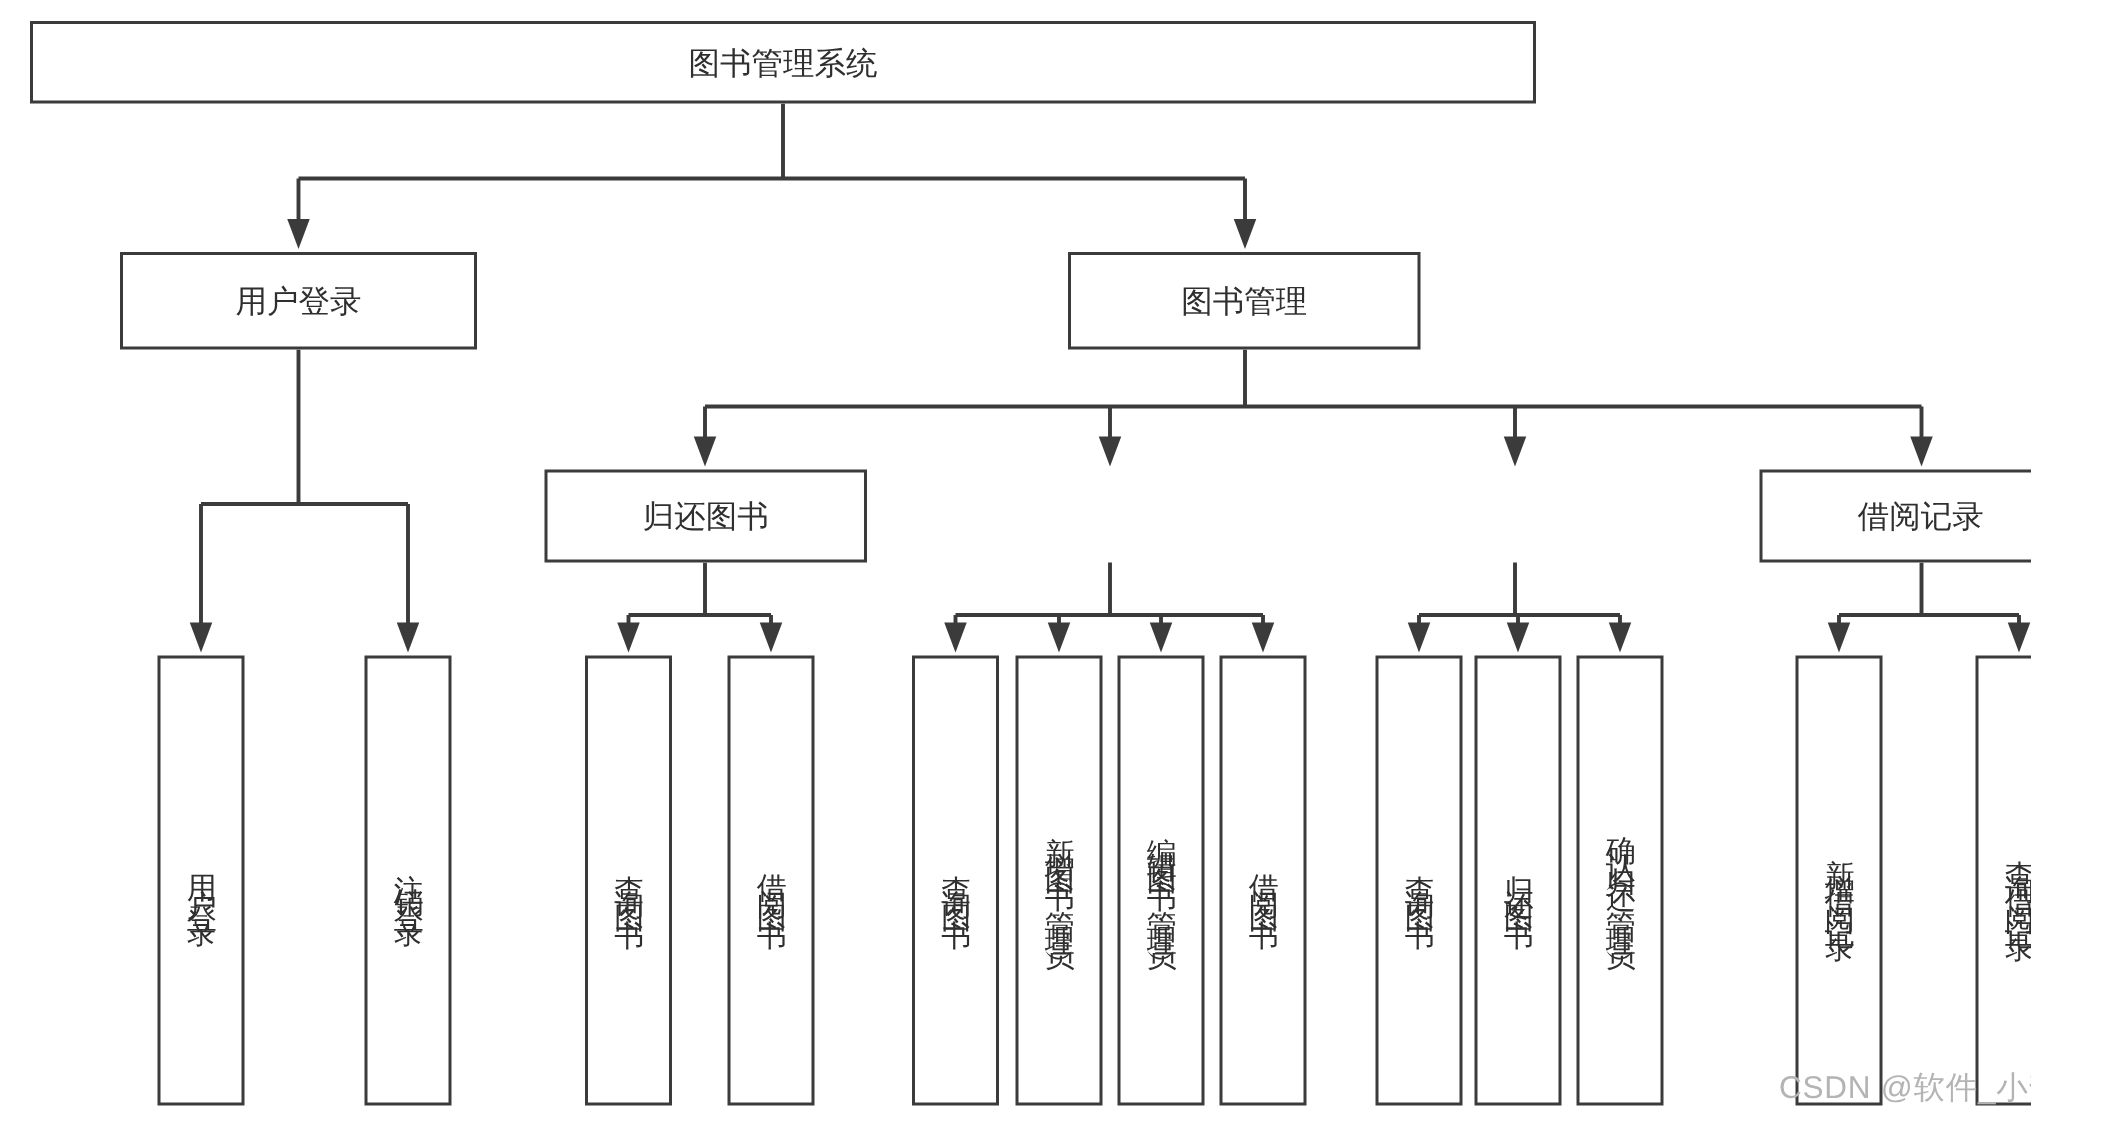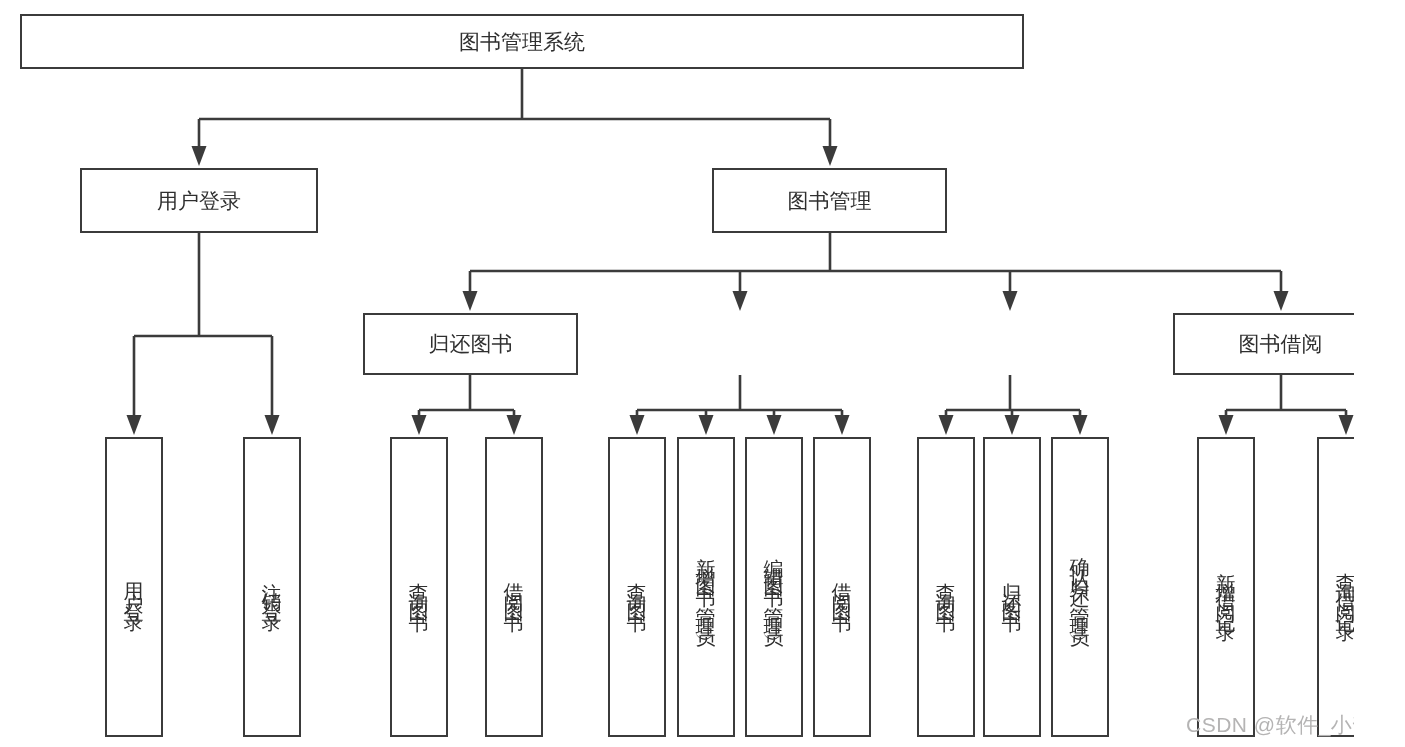--- a/index.html
+++ b/index.html
@@ -63,21 +63,21 @@
       <polygon points="1338.5,415 1353.5,415 1346,435"></polygon>
     </g>
   </svg>
 
   <div class="box" style="left:20px;top:14px;width:1004px;height:55px">图书管理系统</div>
 
   <div class="box" style="left:80px;top:168px;width:238px;height:65px">用户登录</div>
   <div class="box" style="left:712px;top:168px;width:235px;height:65px">图书管理</div>
 
   <div class="box" style="left:363px;top:313px;width:215px;height:62px">归还图书</div>
-  <div class="box" style="left:1173px;top:313px;width:215px;height:62px">图书借阅</div>
+  <div class="box" style="left:1173px;top:313px;width:215px;height:62px">借阅记录</div>
 
   <div class="box v" style="left:105px;top:437px;width:58px;height:300px">用户登录</div>
   <div class="box v" style="left:243px;top:437px;width:58px;height:300px">注销登录</div>
 
   <div class="box v" style="left:390px;top:437px;width:58px;height:300px">查询图书</div>
   <div class="box v" style="left:485px;top:437px;width:58px;height:300px">借阅图书</div>
 
   <div class="box v" style="left:608px;top:437px;width:58px;height:300px">查询图书</div>
   <div class="box v" style="left:677px;top:437px;width:58px;height:300px">新增图书（管理员）</div>
   <div class="box v" style="left:745px;top:437px;width:58px;height:300px">编辑图书（管理员）</div>

